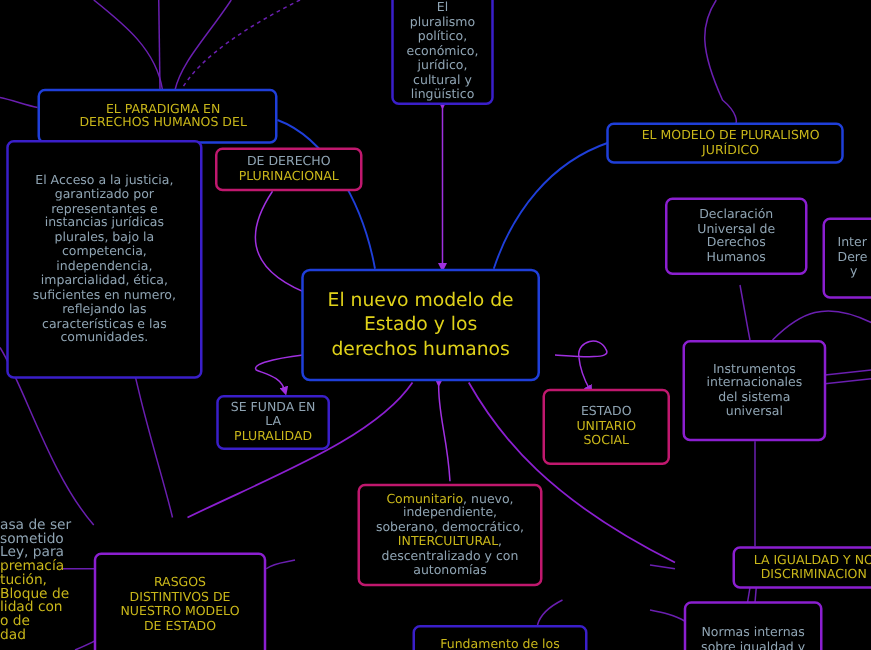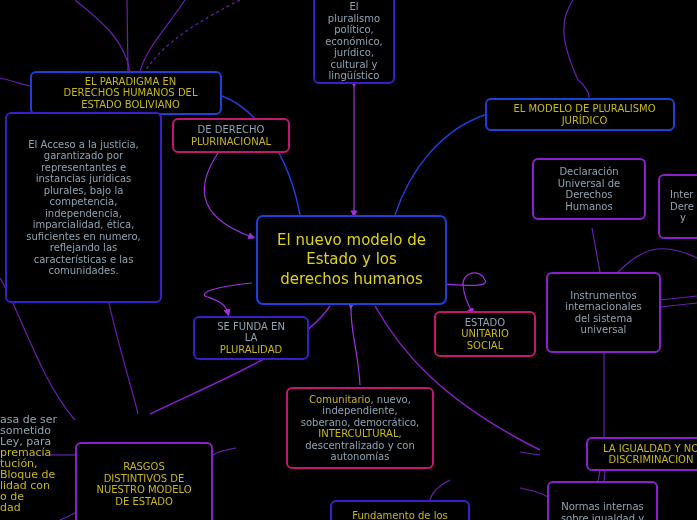--- a/index.html
+++ b/index.html
@@ -105,21 +105,20 @@
     <span class="t">jurídico,</span>
     <span class="t">cultural y</span>
     <span class="t">lingüístico</span>
   </div>
 </div>
 
 <div class="node blue-b yellow" style="left:30px; top:71px; width:192px; height:44px;">
   <div>
     <span class="t">EL PARADIGMA EN</span>
     <span class="t">DERECHOS HUMANOS DEL</span>
-    <span class="t">ESTADO BOLIVIANO</span>
   </div>
 </div>
 
 <div class="node blue-b yellow" style="left:485px; top:98px; width:190px; height:33px;">
   <div>
     <span class="t">EL MODELO DE PLURALISMO</span>
     <span class="t">JURÍDICO</span>
   </div>
 </div>
 
@@ -140,21 +139,21 @@
   </div>
 </div>
 
 <div class="node magenta-b" style="left:154px; top:118px; width:118px; height:35px;margin-left:18px;">
   <div>
     <span class="t steel">DE DERECHO</span>
     <span class="t yellow">PLURINACIONAL</span>
   </div>
 </div>
 
-<div class="node central" style="left:256px; top:215px; width:191px; height:90px;">
+<div class="node central" style="left:241px; top:215px; width:191px; height:90px;">
   <div>
     <span class="t">El nuevo modelo de</span>
     <span class="t">Estado y los</span>
     <span class="t">derechos humanos</span>
   </div>
 </div>
 
 <div class="node violet-b" style="left:532px; top:158px; width:114px; height:62px;">
   <div>
     <span class="t">Declaración</span>
@@ -174,29 +173,29 @@
 
 <div class="node violet-b" style="left:546px; top:272px; width:115px; height:81px;">
   <div>
     <span class="t">Instrumentos</span>
     <span class="t">internacionales</span>
     <span class="t">del sistema</span>
     <span class="t">universal</span>
   </div>
 </div>
 
-<div class="node indigo-b" style="left:173px; top:316px; width:116px; height:44px;margin-left:20px;">
+<div class="node indigo-b" style="left:173px; top:316px; width:91px; height:44px;">
   <div>
     <span class="t steel">SE FUNDA EN</span>
     <span class="t steel">LA</span>
     <span class="t yellow">PLURALIDAD</span>
   </div>
 </div>
 
-<div class="node magenta-b" style="left:434px; top:311px; width:102px; height:46px;align-items:center;">
+<div class="node magenta-b" style="left:434px; top:311px; width:102px; height:61px;align-items:center;">
   <div>
     <span class="t steel">ESTADO</span>
     <span class="t yellow">UNITARIO</span>
     <span class="t yellow">SOCIAL</span>
   </div>
 </div>
 
 <div class="node magenta-b" style="left:286px; top:387px; width:148px; height:82px;">
   <div>
     <span class="t"><span class="yellow">Comunitario</span><span>, nuevo,</span></span>

